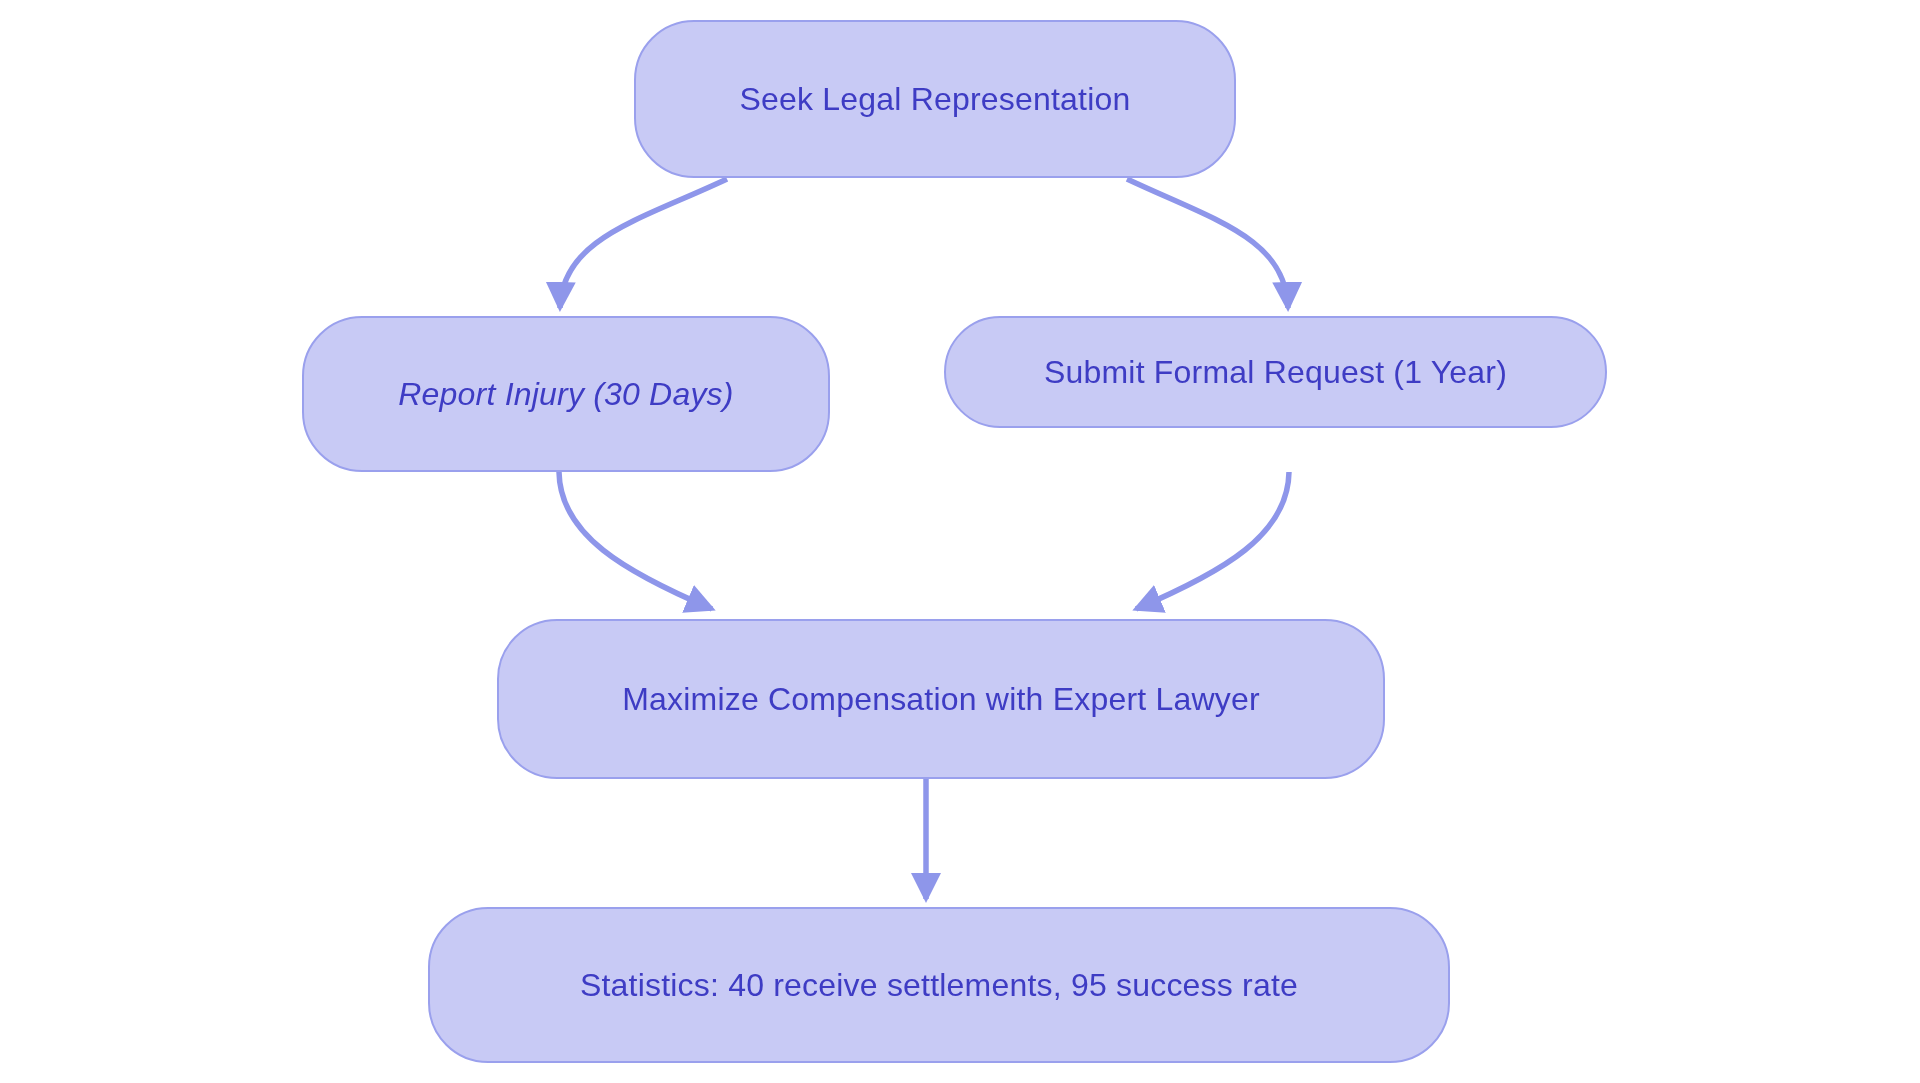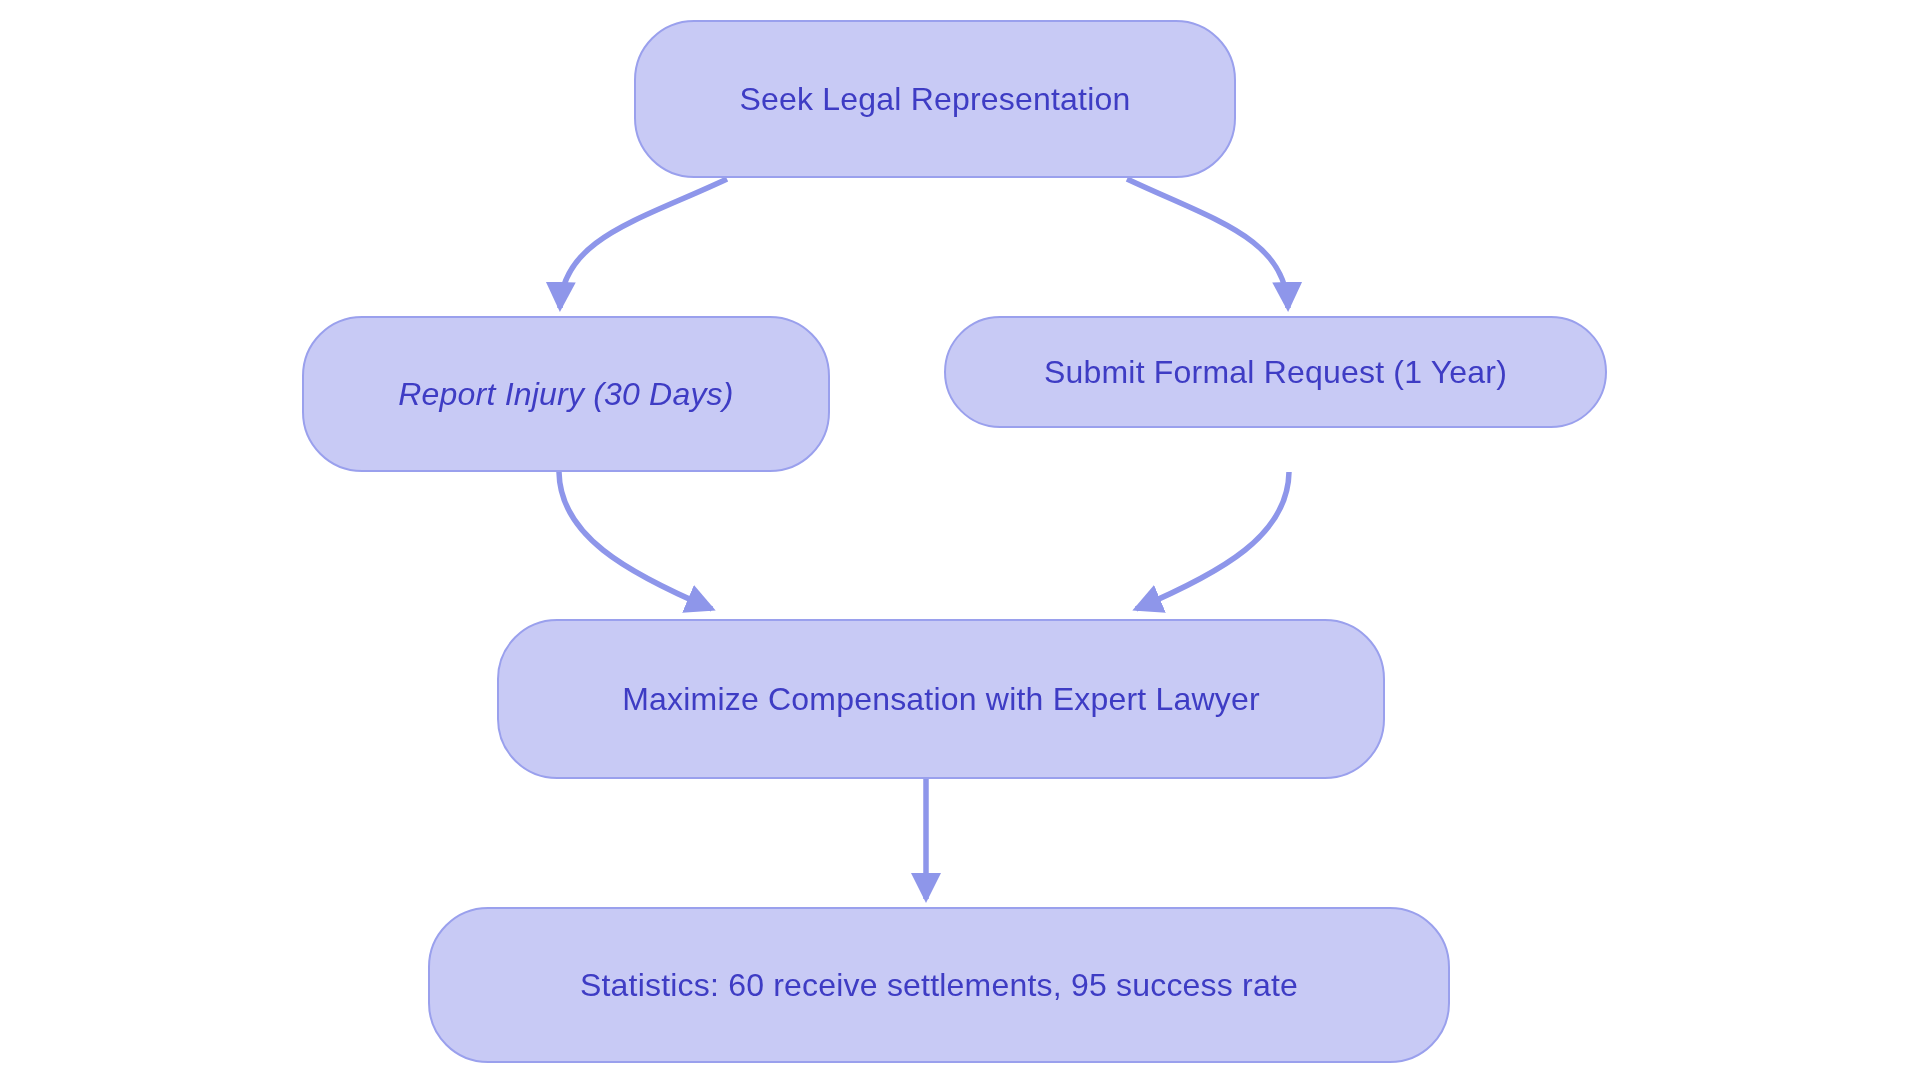--- a/index.html
+++ b/index.html
@@ -80,16 +80,16 @@
 
   <div class="node node-submit">
     <span class="node-label">Submit Formal Request (1 Year)</span>
   </div>
 
   <div class="node node-maximize">
     <span class="node-label">Maximize Compensation with Expert Lawyer</span>
   </div>
 
   <div class="node node-statistics">
-    <span class="node-label">Statistics: 60 receive settlements, 95 success rate</span>
+    <span class="node-label">Statistics: 40 receive settlements, 95 success rate</span>
   </div>
 
 </div>
 
 </body></html>

